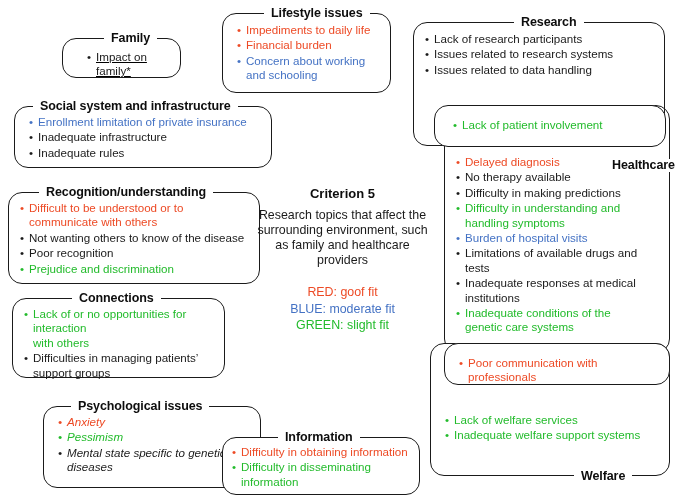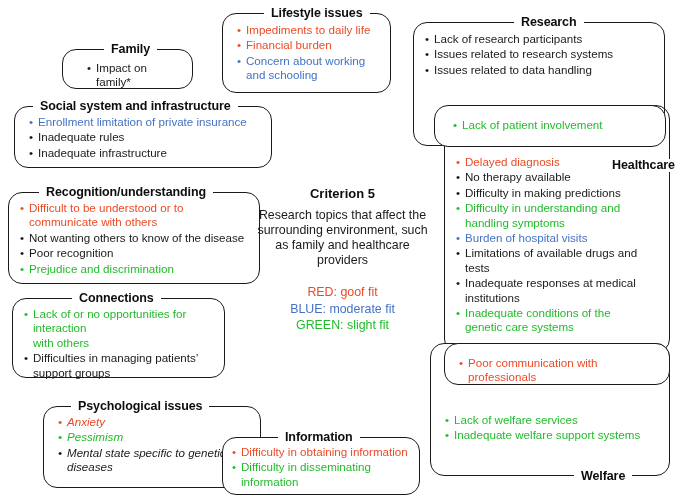--- a/index.html
+++ b/index.html
@@ -148,43 +148,43 @@
         <div class="item green">Inadequate welfare support systems</div>
       </div>
   </div>
 
   <div class="box filled" style="left:444px; top:343px; width:226px; height:42px; z-index:5;">
     <div class="items" style="padding-top:12px; padding-left:14px;">
         <div class="item red">Poor communication with professionals</div>
       </div>
   </div>
 
-  <div class="box" style="left:62px; top:38px; width:131px; height:40px;margin-top:11px;">
+  <div class="box" style="left:62px; top:38px; width:119px; height:40px;">
     <div class="box-title title-top" style="left:41px;">Family</div>
-    <div class="items" style="padding-left:24px; padding-top:11px;">
+    <div class="items" style="padding-left:24px; padding-top:11px;text-decoration:underline;">
         <div class="item black">Impact on family*</div>
       </div>
   </div>
 
   <div class="box" style="left:222px; top:13px; width:169px; height:80px;">
     <div class="box-title title-top" style="left:41px;">Lifestyle issues</div>
     <div class="items" style="padding-left:14px;">
         <div class="item red">Impediments to daily life</div>
         <div class="item red">Financial burden</div>
         <div class="item blue">Concern about working
 and schooling</div>
       </div>
   </div>
 
   <div class="box" style="left:14px; top:106px; width:258px; height:62px;">
     <div class="box-title title-top" style="left:18px;">Social system and infrastructure</div>
     <div class="items" style="padding-left:14px; padding-top:8px;">
         <div class="item blue">Enrollment limitation of private insurance</div>
+        <div class="item black">Inadequate infrastructure</div>
         <div class="item black">Inadequate rules</div>
-        <div class="item black">Inadequate infrastructure</div>
       </div>
   </div>
 
   <div class="box" style="left:8px; top:192px; width:252px; height:92px;">
     <div class="box-title title-top" style="left:30px;">Recognition/understanding</div>
     <div class="items" style="padding-left:11px; padding-top:8px;">
         <div class="item red">Difficult to be understood or to
 communicate with others</div>
         <div class="item black">Not wanting others to know of the disease</div>
         <div class="item black">Poor recognition</div>

